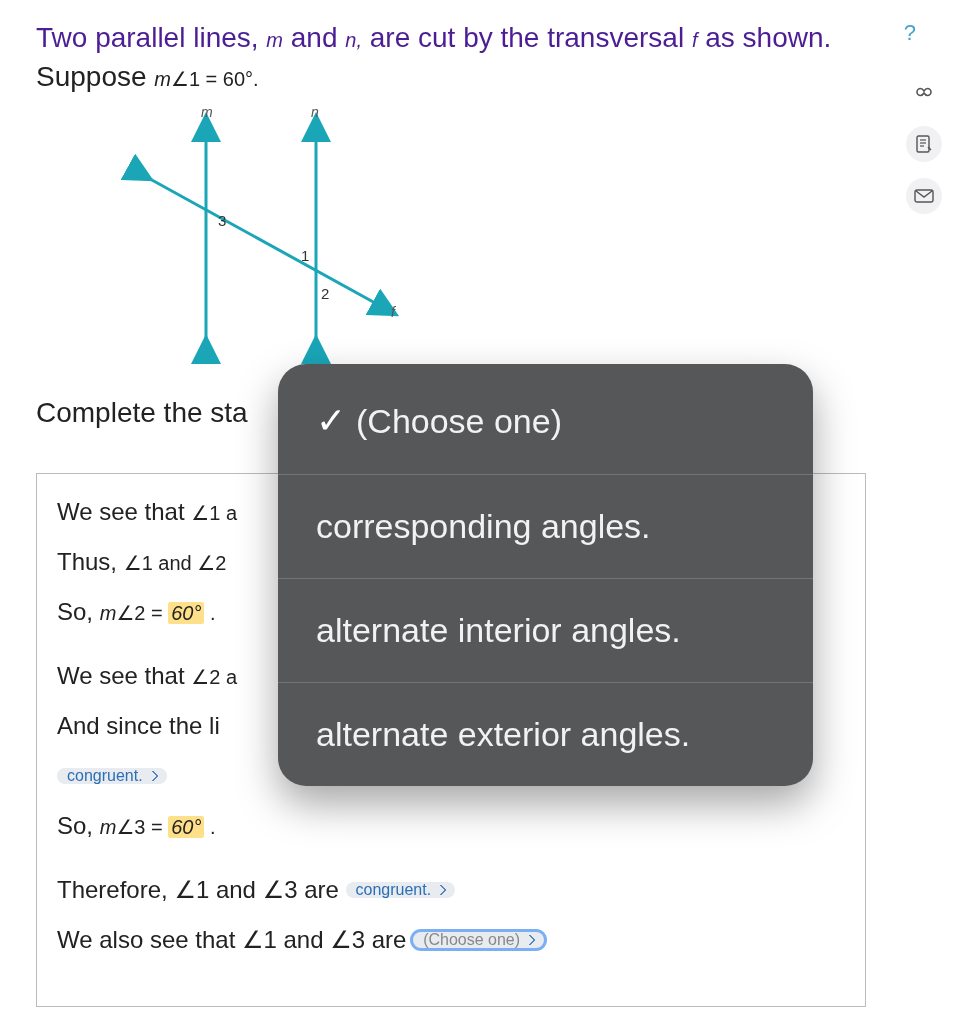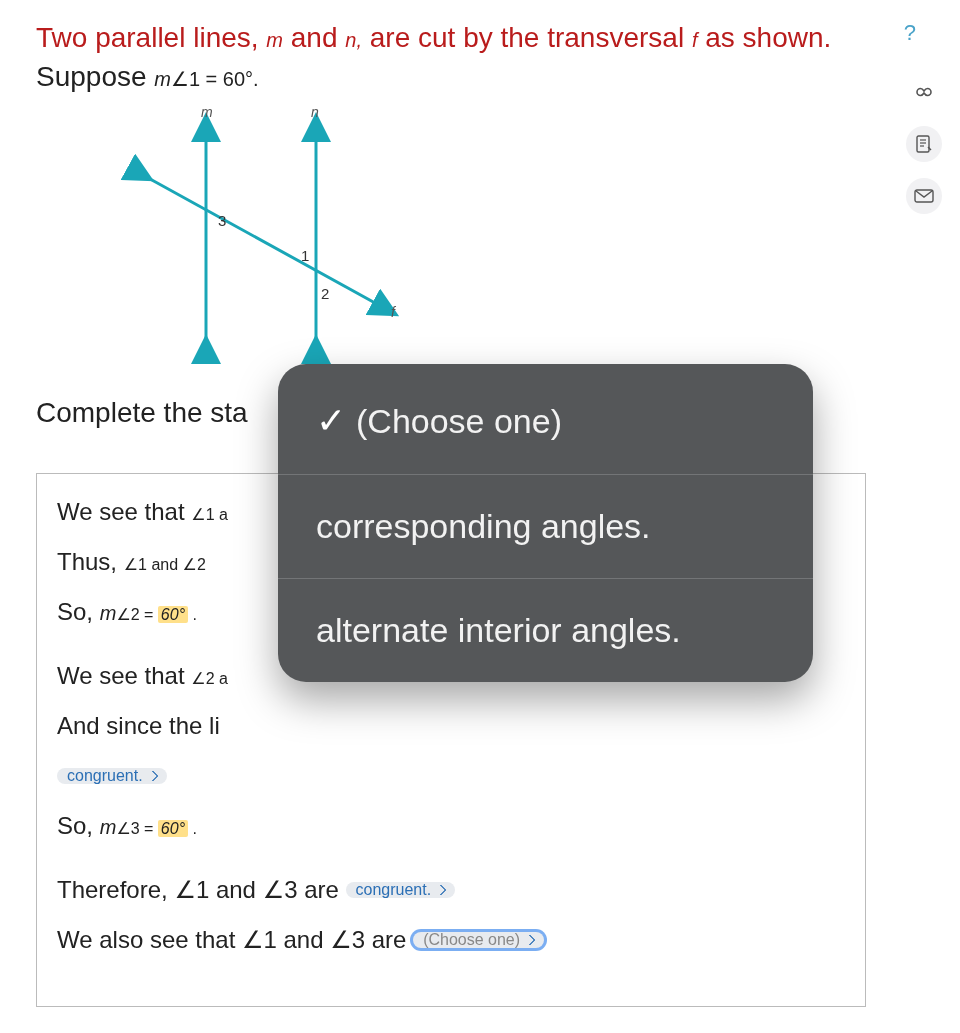--- a/index.html
+++ b/index.html
@@ -13,21 +13,21 @@
     overflow: hidden;
     position: relative;
   }
   .content {
     padding: 18px 0 0 36px;
     position: relative;
   }
   .problem-text {
     font-size: 28px;
     line-height: 1.4;
-    color: #b91c1c;
+    color: #4c1d95;
     max-width: 870px;
   }
   .problem-text .small { font-size: 20px; font-style: italic; }
   .supp {
     font-size: 28px;
     margin-top: 4px;
   }
   .supp .mi { font-style: italic; font-size: 20px; }
   .supp .eq { font-size: 20px; }
 
@@ -54,21 +54,21 @@
     position: relative;
     background: #fff;
   }
   .line {
     font-size: 24px;
     color: #222;
     margin: 0 0 22px 0;
     white-space: nowrap;
   }
   .line .mi { font-style: italic; font-size: 20px; }
-  .line .sub { font-size: 16px; }
+  .line .sub { font-size: 20px; }
   .yellow {
     background: #ffe08a;
     padding: 0 3px;
     border-radius: 2px;
     font-style: italic;
   }
   .selector {
     display: inline-flex;
     align-items: center;
     height: 16px;
@@ -257,13 +257,16 @@
 <div class="dropdown">
   <div class="dd-item">
     <span class="check">✓</span><span>(Choose one)</span>
   </div>
   <div class="dd-item">
     <span>corresponding angles.</span>
   </div>
   <div class="dd-item">
     <span>alternate interior angles.</span>
   </div>
+  <div class="dd-item">
+    <span>alternate exterior angles.</span>
+  </div>
 </div>
 
 </body></html>

